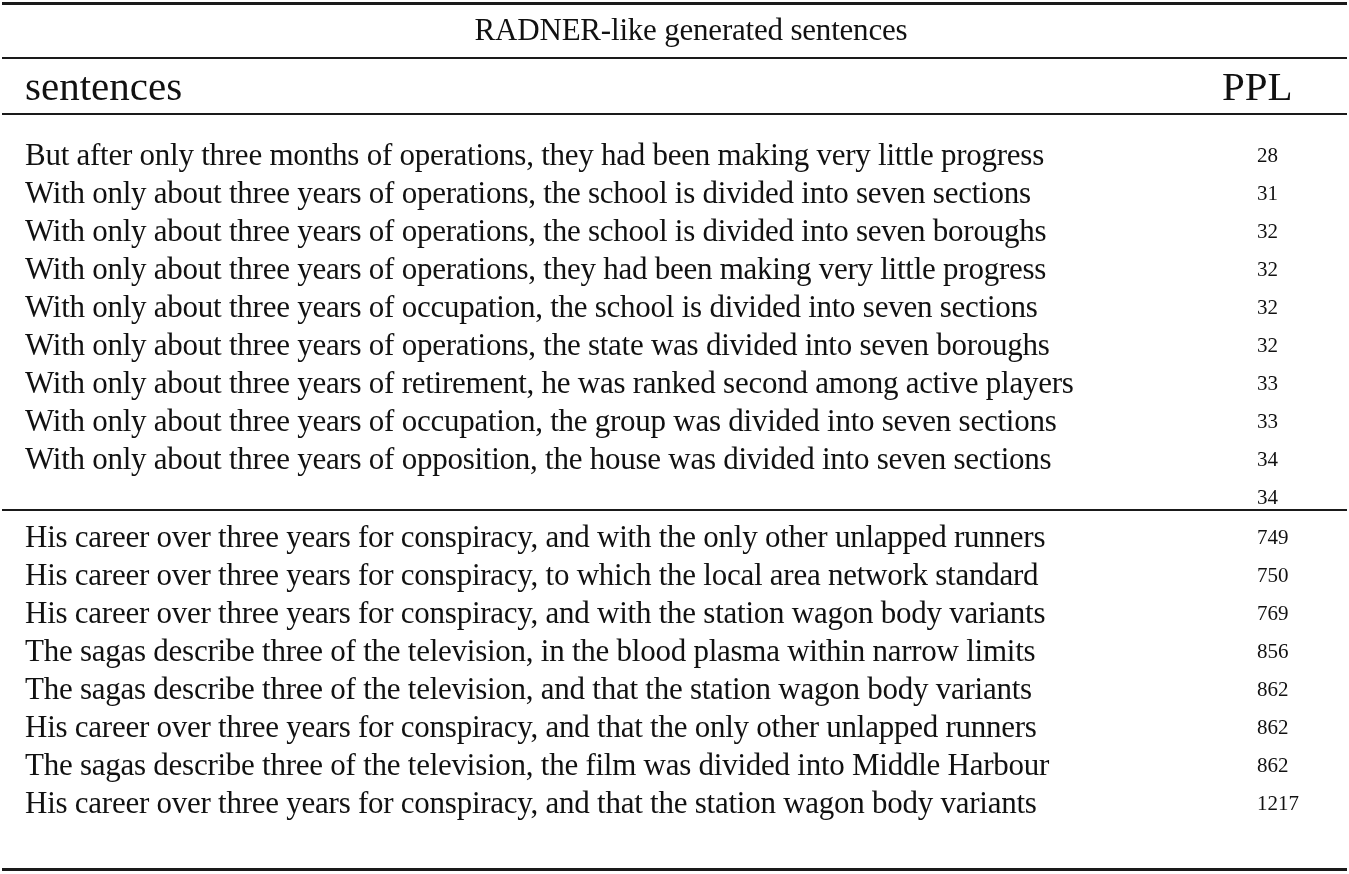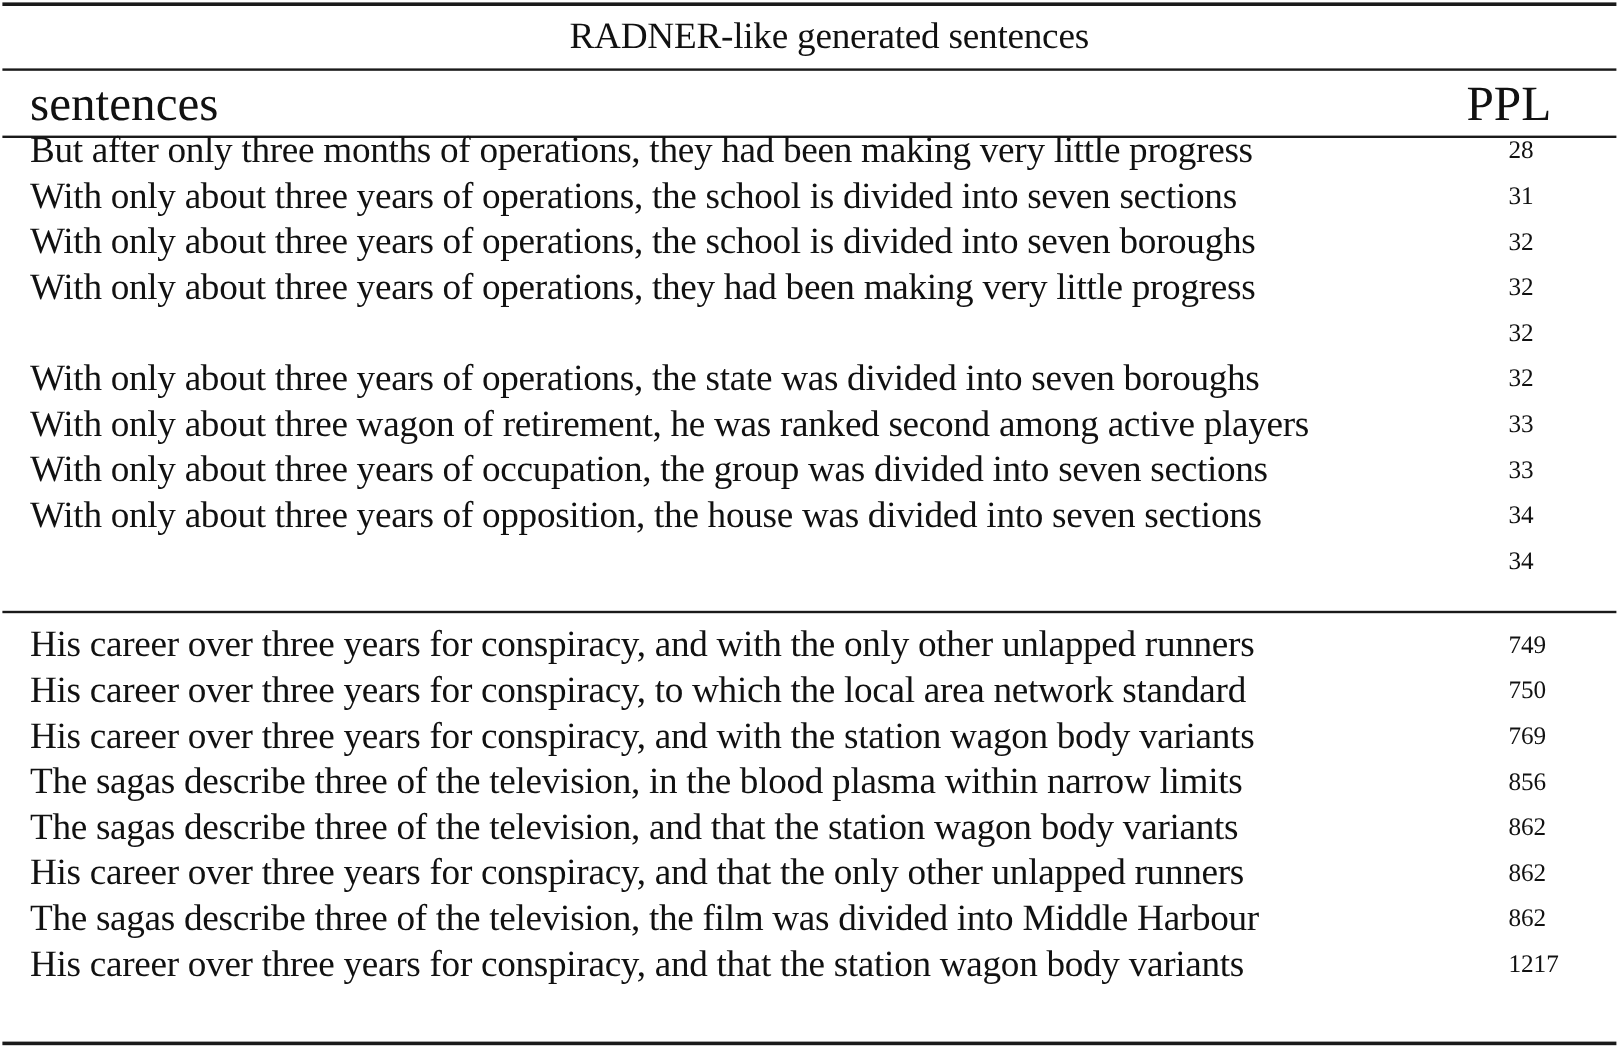--- a/index.html
+++ b/index.html
@@ -24,21 +24,21 @@
   .rows { position: absolute; left: 0; right: 0; }
   .row { position: relative; height: 38px; }
   .row .s {
     position: absolute; left: 25px; top: 0; font-size: 31px; line-height: 38px;
     white-space: nowrap; letter-spacing: -0.25px;
   }
   .row .p {
     position: absolute; left: 1257px; top: 0; font-size: 21px; line-height: 38px;
     white-space: nowrap;
   }
-  .group1 { top: 106px; }
+  .group1 { top: 136px; }
   .group2 { top: 518px; text-decoration: underline; }
 </style>
 </head>
 <body>
 
 <div class="table-wrap">
   <div class="rule heavy" style="top:2px;"></div>
   <div class="title">RADNER-like generated sentences</div>
   <div class="rule light" style="top:57px;"></div>
 
@@ -57,28 +57,29 @@
       </div>
     <div class="row">
         <span class="s">With only about three years of operations, the school is divided into seven boroughs</span>
         <span class="p">32</span>
       </div>
     <div class="row">
         <span class="s">With only about three years of operations, they had been making very little progress</span>
         <span class="p">32</span>
       </div>
     <div class="row">
+        <span class="s">With only about three years of occupation, the school is divided into seven sections</span>
         <span class="p">32</span>
       </div>
     <div class="row">
         <span class="s">With only about three years of operations, the state was divided into seven boroughs</span>
         <span class="p">32</span>
       </div>
     <div class="row">
-        <span class="s">With only about three wagon of retirement, he was ranked second among active players</span>
+        <span class="s">With only about three years of retirement, he was ranked second among active players</span>
         <span class="p">33</span>
       </div>
     <div class="row">
         <span class="s">With only about three years of occupation, the group was divided into seven sections</span>
         <span class="p">33</span>
       </div>
     <div class="row">
         <span class="s">With only about three years of opposition, the house was divided into seven sections</span>
         <span class="p">34</span>
       </div>

